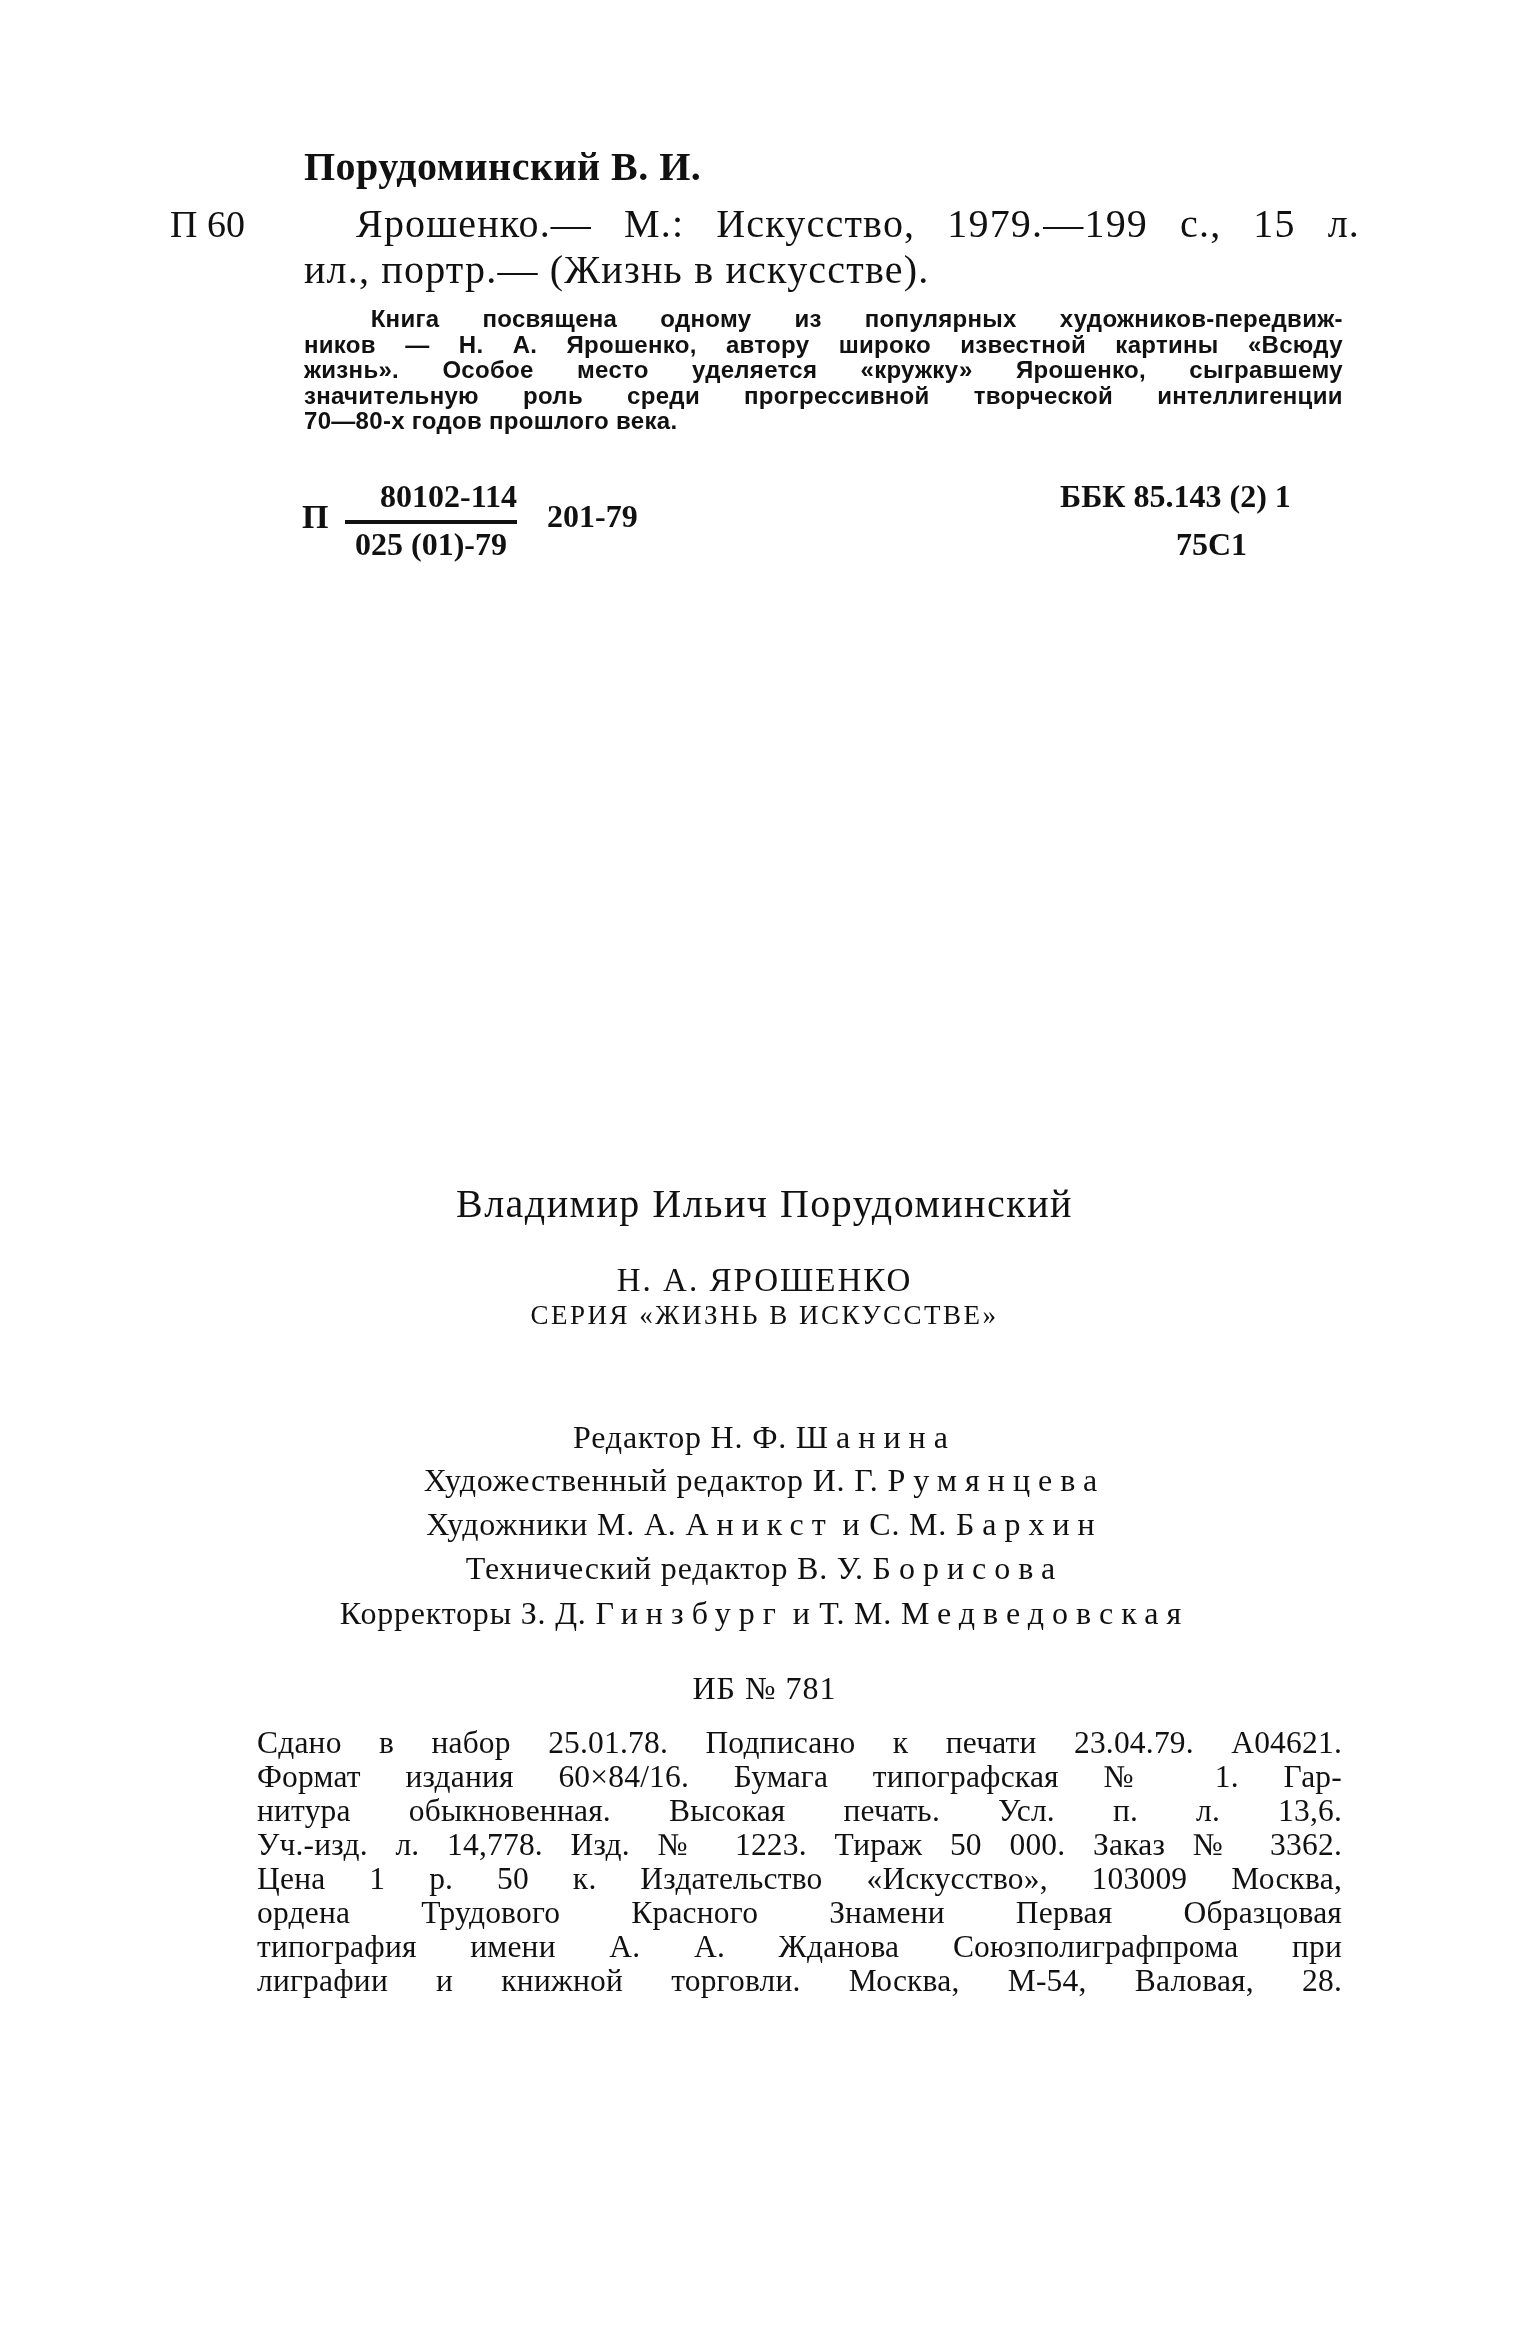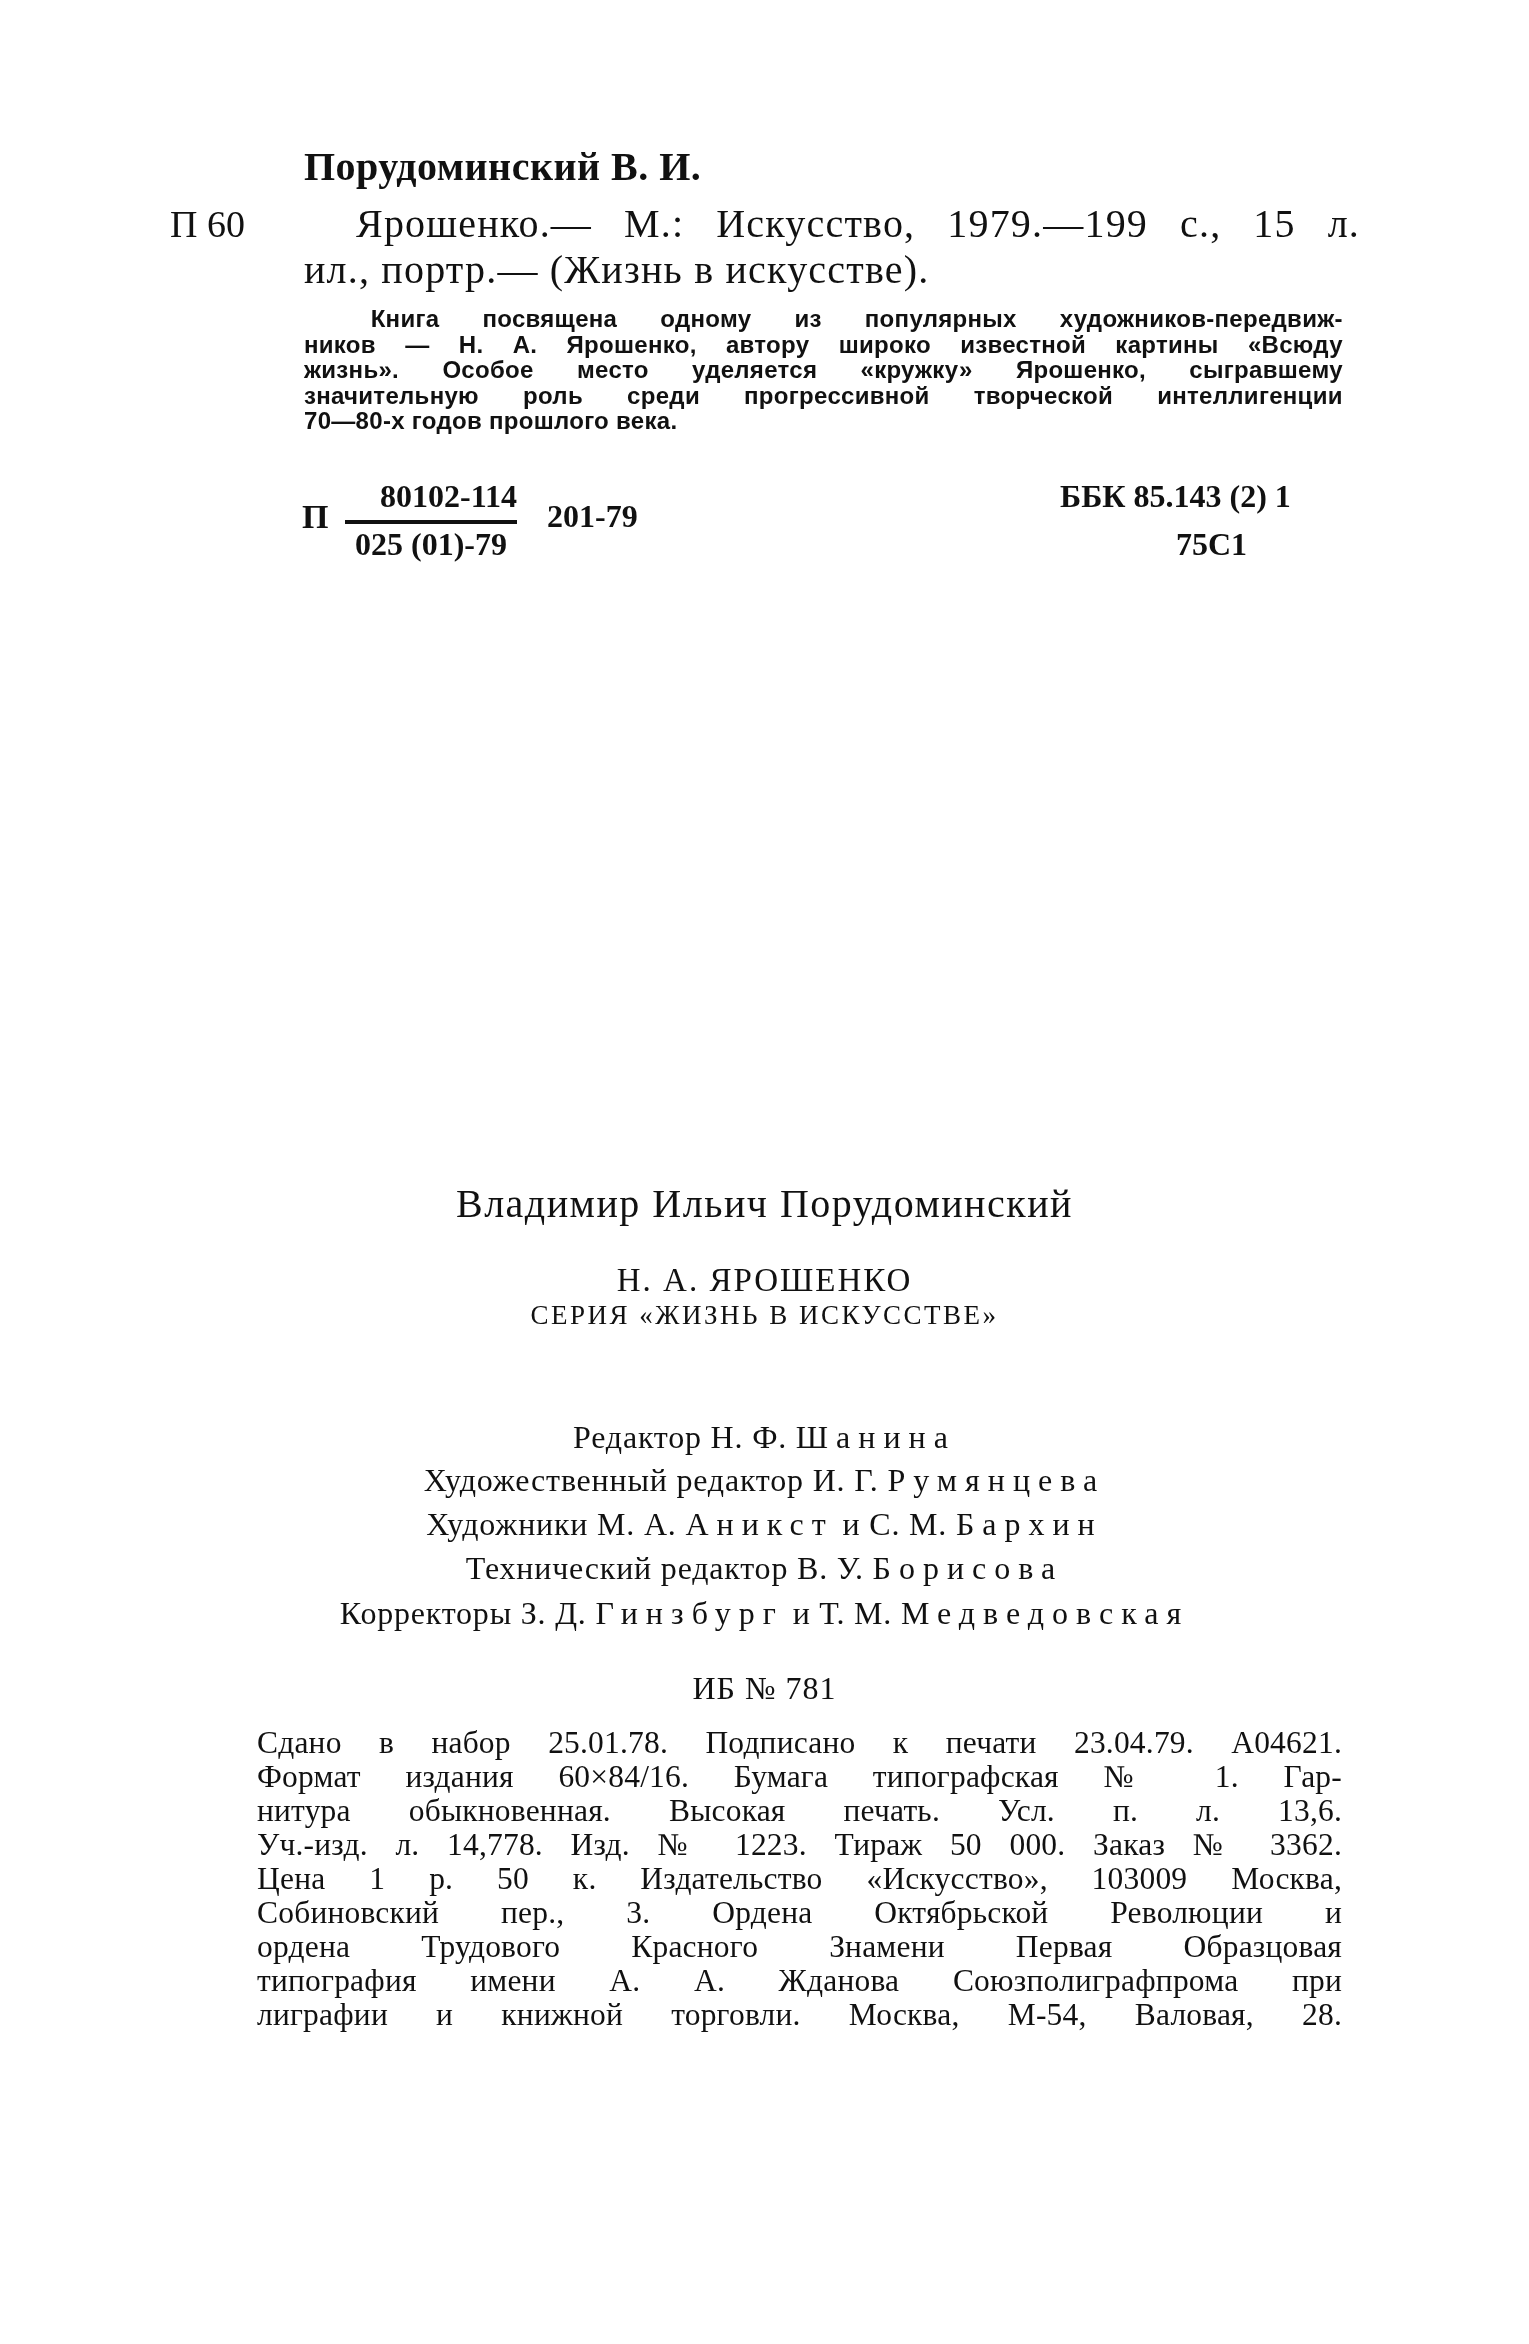--- a/index.html
+++ b/index.html
@@ -158,17 +158,16 @@
 </div>
 
 <div class="center-line ib">ИБ № 781</div>
 
 <div class="imprint">
   <span class="ln">Сдано в набор 25.01.78. Подписано к печати 23.04.79. А04621.</span>
   <span class="ln">Формат издания 60×84/16. Бумага типографская № 1. Гар-</span>
   <span class="ln">нитура обыкновенная. Высокая печать. Усл. п. л. 13,6.</span>
   <span class="ln">Уч.-изд. л. 14,778. Изд. № 1223. Тираж 50 000. Заказ № 3362.</span>
   <span class="ln">Цена 1 р. 50 к. Издательство «Искусство», 103009 Москва,</span>
-  <span class="ln">Собиновский пер., 3. Ордена Октябрьской Революции и</span>
   <span class="ln">ордена Трудового Красного Знамени Первая Образцовая</span>
   <span class="ln">типография имени А. А. Жданова Союзполиграфпрома при</span>
   <span class="ln">лиграфии и книжной торговли. Москва, М-54, Валовая, 28.</span>
 </div>
 
 </body></html>

